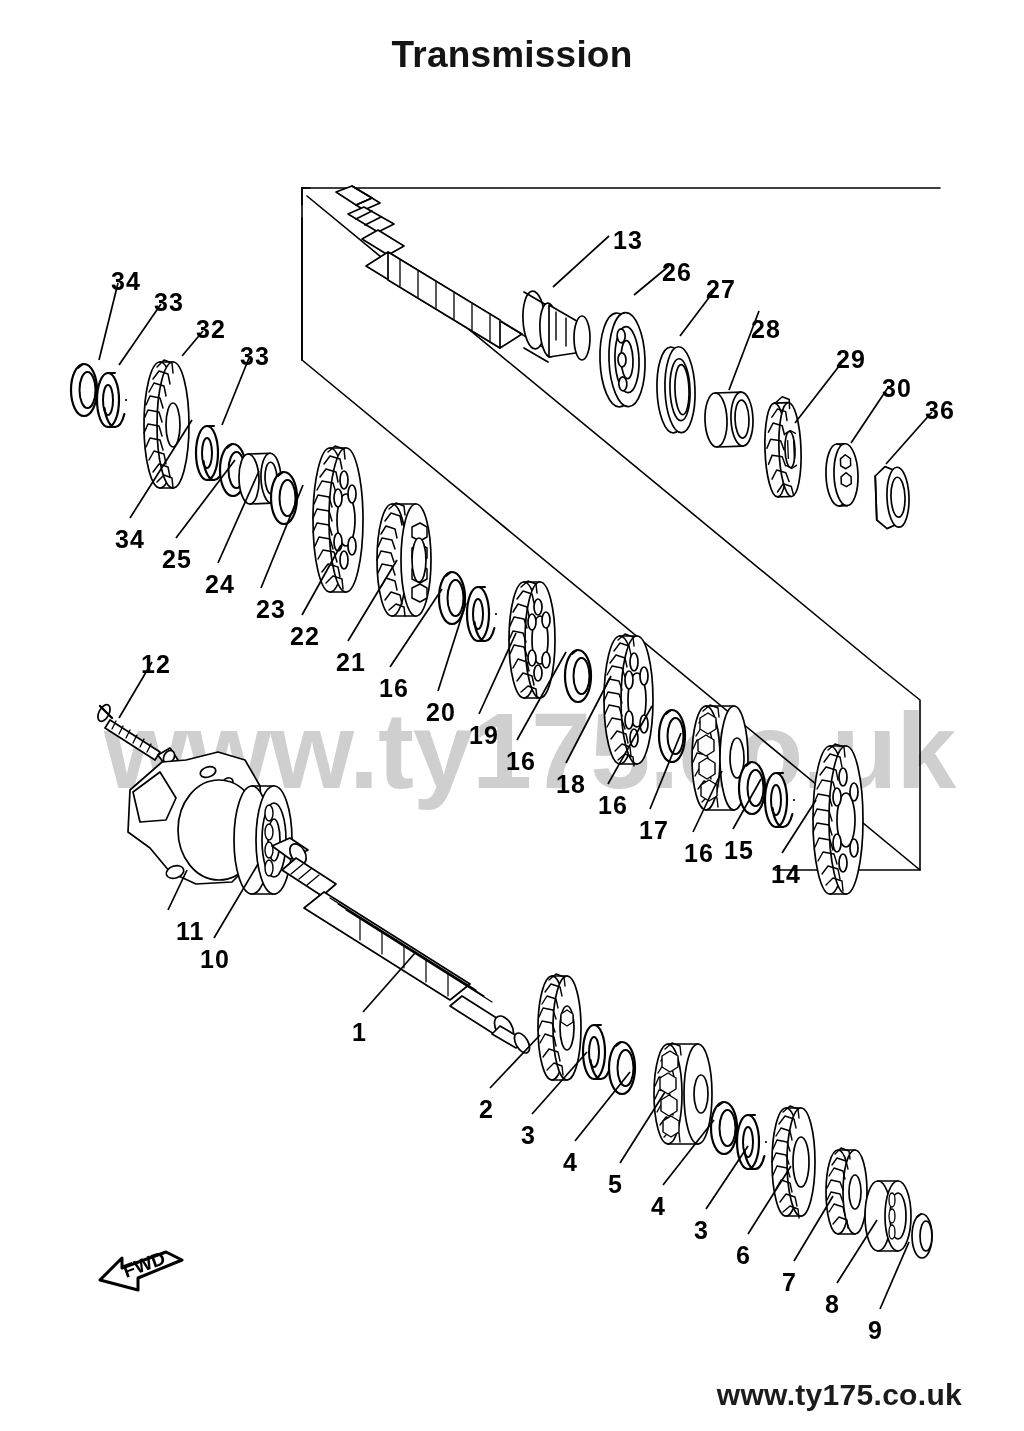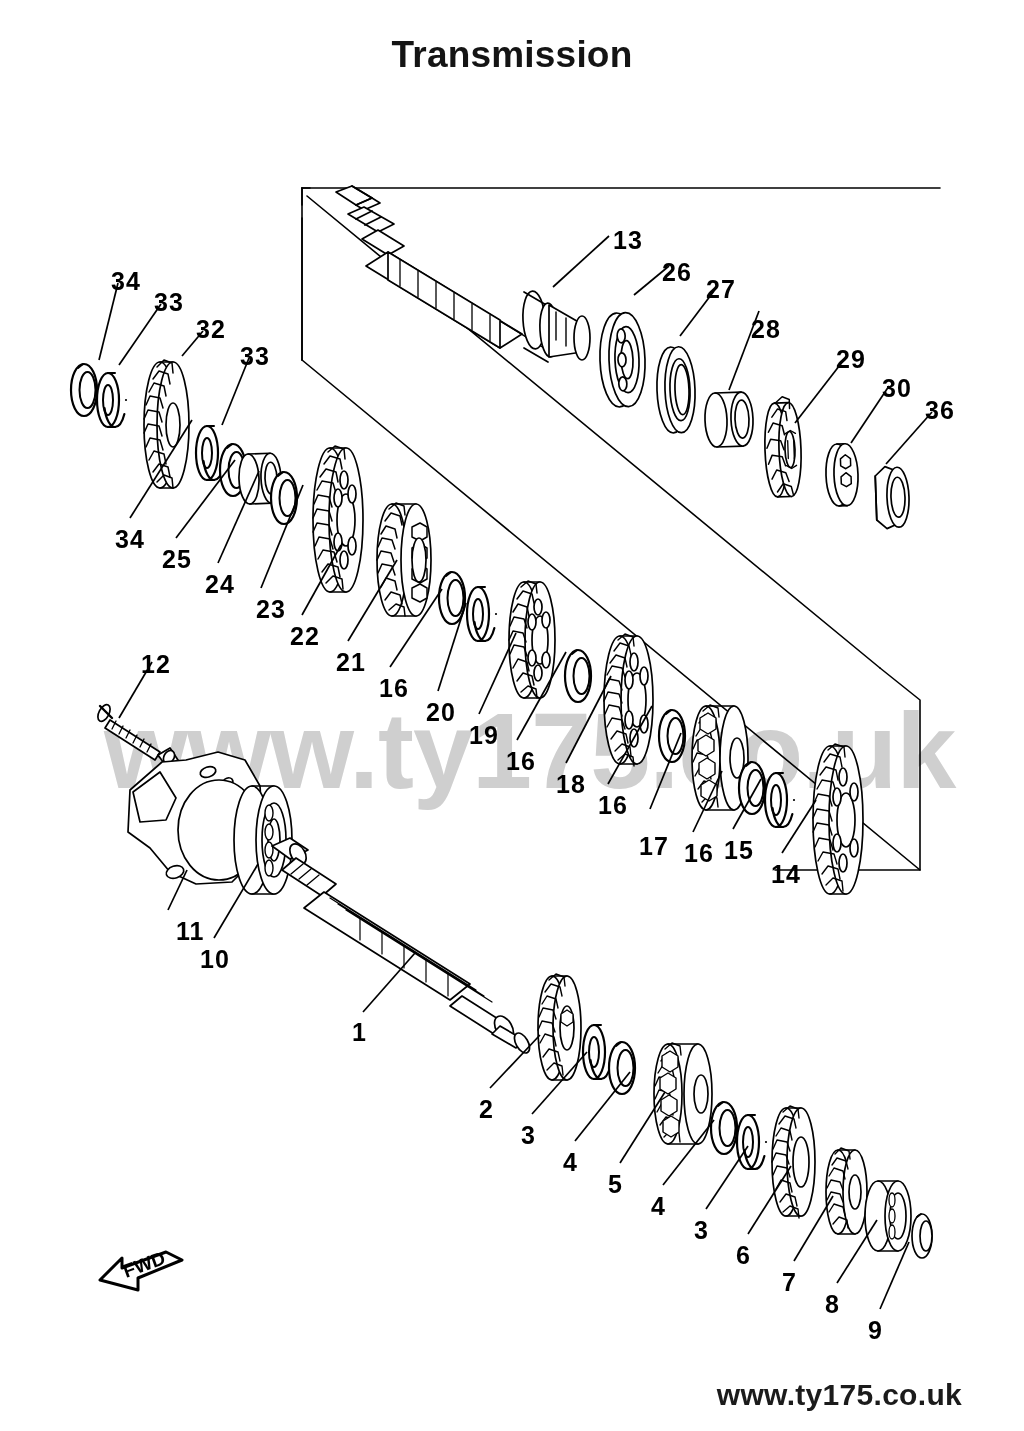--- a/index.html
+++ b/index.html
@@ -596,21 +596,21 @@
       <div class="cn" style="left: 782px; top: 1270px;">7</div>
       <div class="cn" style="left: 825px; top: 1292px;">8</div>
       <div class="cn" style="left: 868px; top: 1318px;">9</div>
       <div class="cn" style="left: 200px; top: 947px;">10</div>
       <div class="cn" style="left: 152px; top: 919px; margin-left: 24px;">11</div>
       <div class="cn" style="left: 141px; top: 652px;">12</div>
       <div class="cn" style="left: 613px; top: 228px;">13</div>
       <div class="cn" style="left: 771px; top: 862px;">14</div>
       <div class="cn" style="left: 724px; top: 838px;">15</div>
       <div class="cn" style="left: 684px; top: 841px;">16</div>
-      <div class="cn" style="left: 639px; top: 818px; margin-top: 16px;">17</div>
+      <div class="cn" style="left: 639px; top: 818px;">17</div>
       <div class="cn" style="left: 598px; top: 793px;">16</div>
       <div class="cn" style="left: 556px; top: 772px;">18</div>
       <div class="cn" style="left: 506px; top: 749px;">16</div>
       <div class="cn" style="left: 469px; top: 723px;">19</div>
       <div class="cn" style="left: 426px; top: 700px;">20</div>
       <div class="cn" style="left: 379px; top: 676px;">16</div>
       <div class="cn" style="left: 336px; top: 650px;">21</div>
       <div class="cn" style="left: 290px; top: 624px;">22</div>
       <div class="cn" style="left: 256px; top: 597px;">23</div>
       <div class="cn" style="left: 205px; top: 572px;">24</div>

